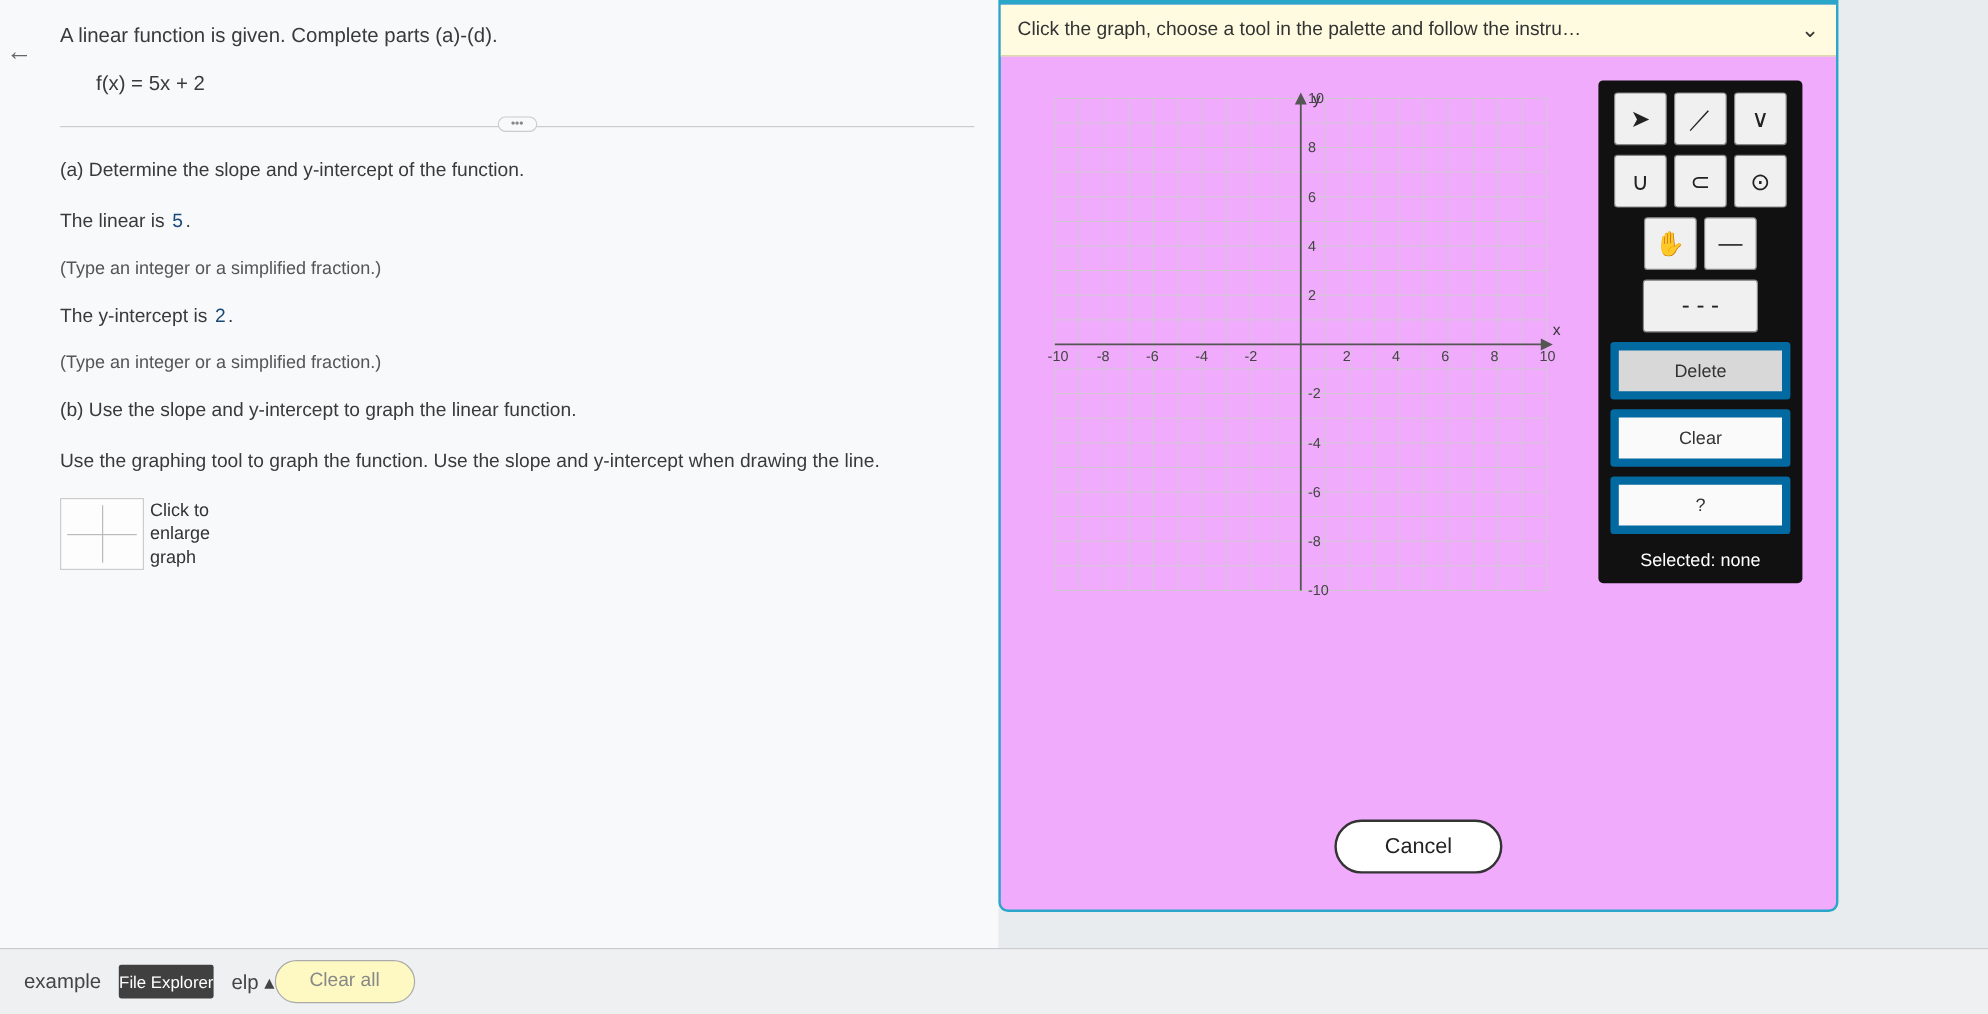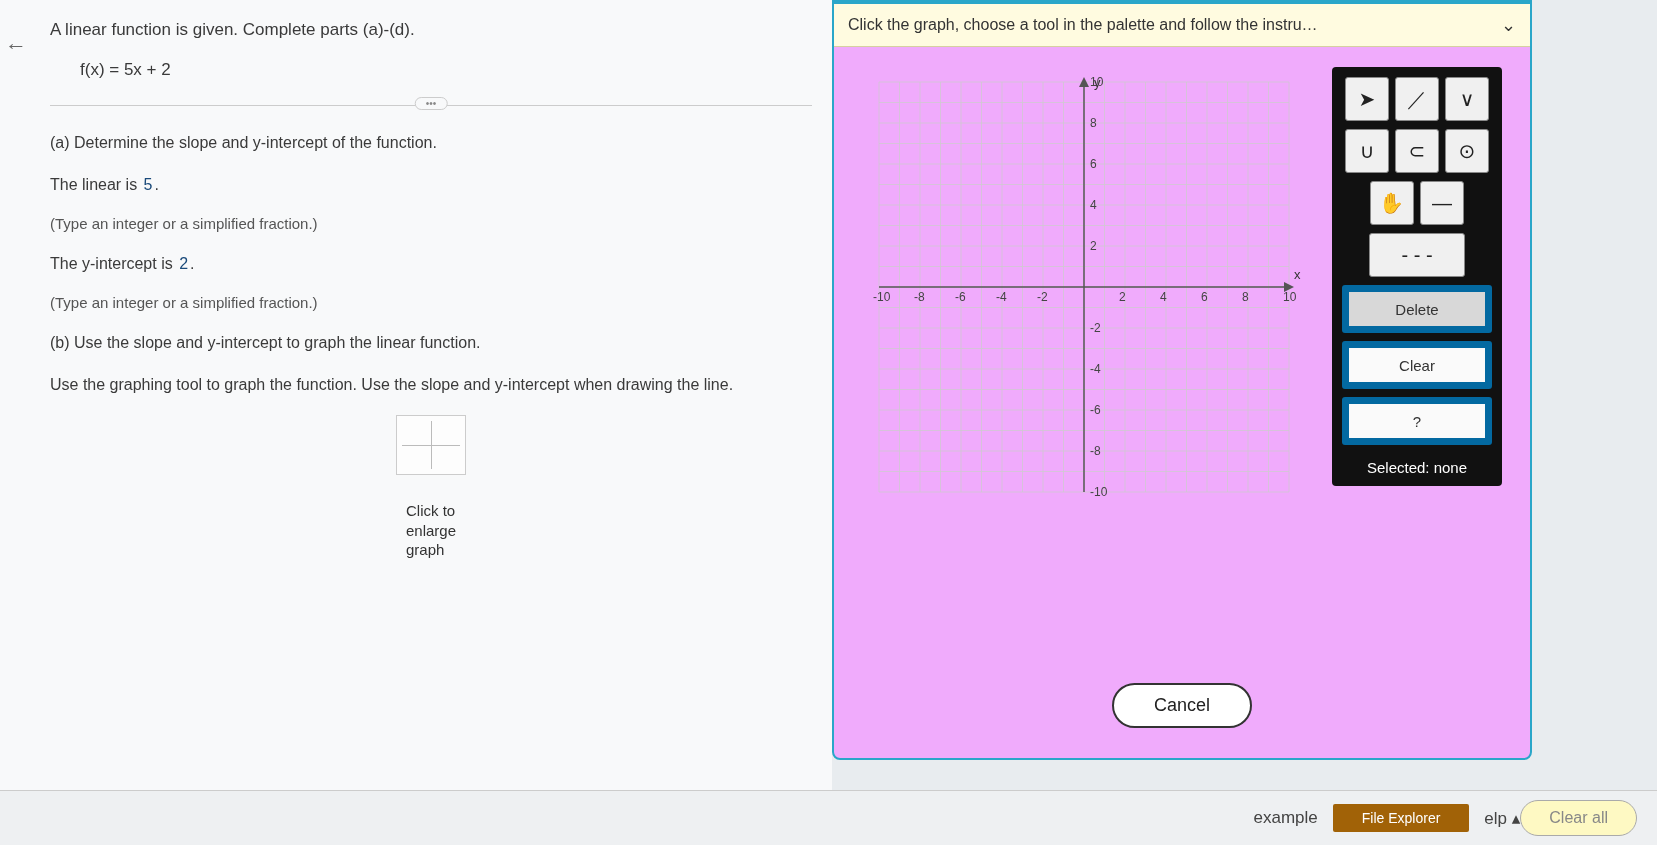--- a/index.html
+++ b/index.html
@@ -39,23 +39,22 @@
     background: #f8f9fa;
     border: 1px solid #ccc;
     border-radius: 10px;
     padding: 0 10px;
     font-size: 10px; color: #888;
   }
   .part { font-size: 16px; color: #3a3a3a; margin-bottom: 18px; line-height: 1.5; }
   .part .ans { color: #1a4a7a; font-weight: 500; margin: 0 2px; }
   .hint { font-size: 15px; color: #555; margin-bottom: 20px; }
   .enlarge-box {
-    display: flex; align-items: center; gap: 26px;
+    display: flex; align-items: center; gap: 5px;
     margin-top: 8px;
-    flex-direction: column;
   }
   .thumb {
     width: 70px; height: 60px;
     border: 1px solid #ccc;
     background: #fdfdfd;
     position: relative;
   }
   .thumb::before, .thumb::after {
     content: ""; position: absolute; background: #bbb;
   }
@@ -133,27 +132,27 @@
   }
   .pill-cancel { background: #fff; border: 2px solid #333; color: #222; }
   .pill-save   { background: #0a0a0a; border: 2px solid #0a0a0a; color: #fff; }
 
   .bottom-bar {
     position: absolute;
     left: 0; bottom: 0;
     width: 100%; height: 55px;
     background: #eef0f2;
     border-top: 1px solid #ccc;
-    display: flex; align-items: center; justify-content: flex-end;
+    display: flex; align-items: center; justify-content: flex-start;
     padding: 0 20px;
   }
   .bottom-left { display: flex; align-items: center; gap: 15px; color: #444; font-size: 17px; }
   .file-exp {
-    background: #a16207; color: #fff;
-    padding: 6px 29px; font-size: 14px;
+    background: #404040; color: #fff;
+    padding: 6px 0; font-size: 14px;
     border-radius: 2px;
   }
   .clear-all {
     padding: 8px 28px;
     border: 1px solid #aaa;
     border-radius: 22px;
     background: #fef9c3;
     color: #888; font-size: 16px;
   }
 </style>

